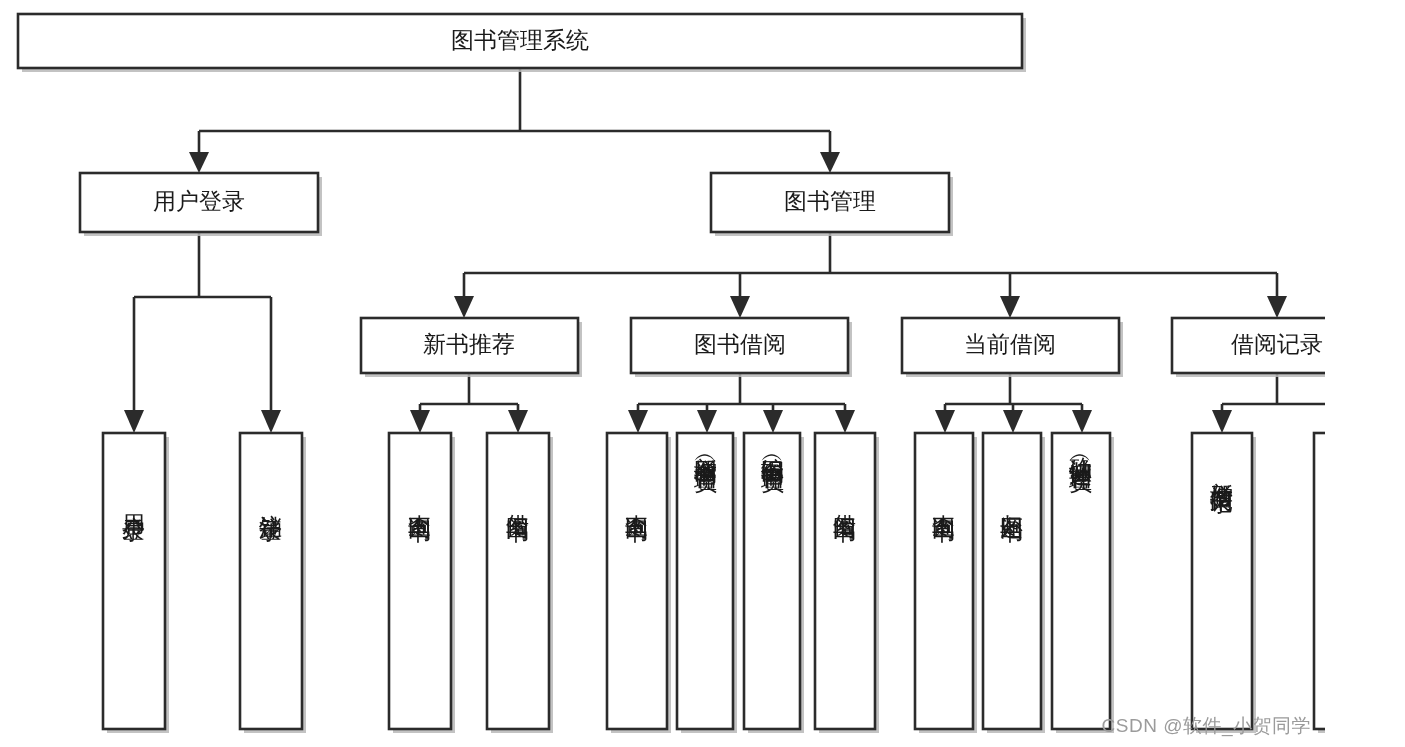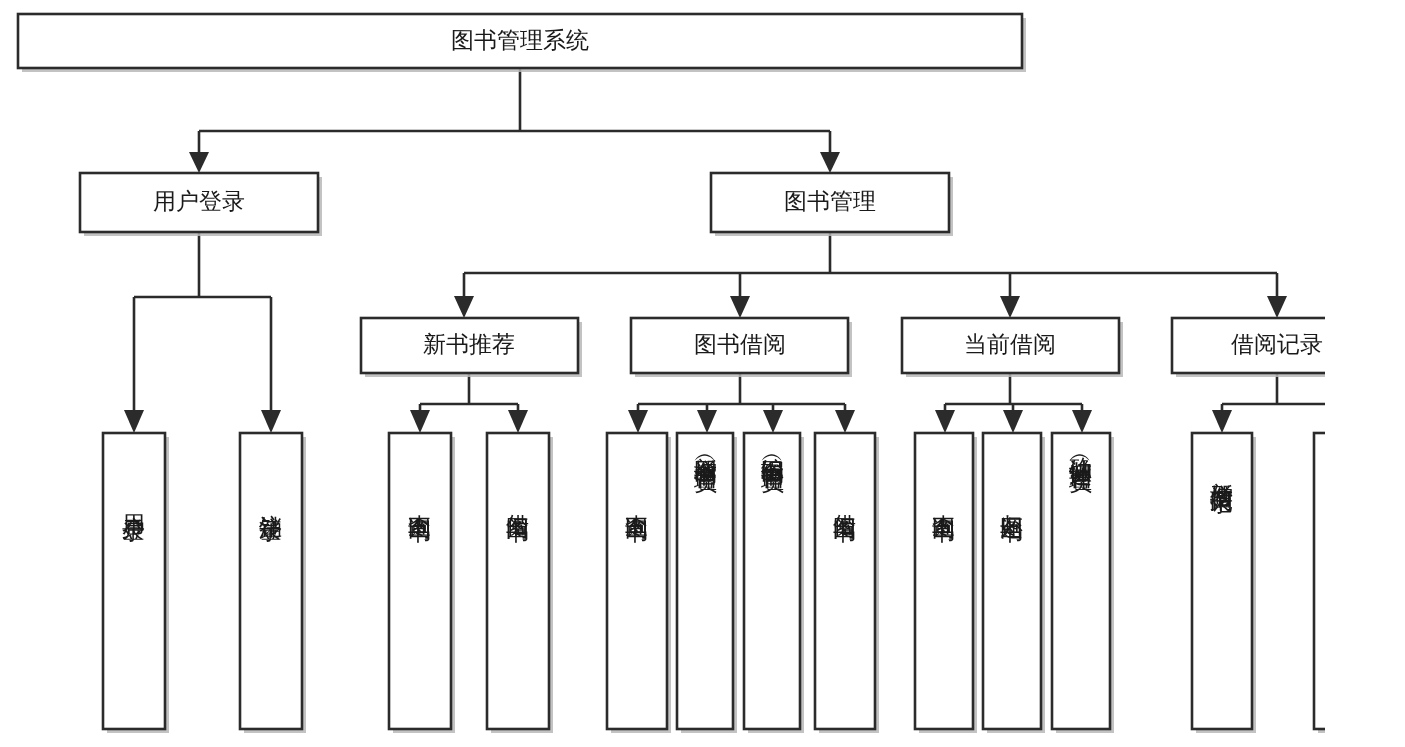--- a/index.html
+++ b/index.html
@@ -256,14 +256,15 @@
     </g>
 
     <g>
       <rect class="node-shadow" x="1318" y="437" width="60" height="296"></rect>
       <rect class="node-rect" x="1314" y="433" width="60" height="296"></rect>
       <text class="node-label-v" x="1344" y="470">查询借阅记录</text>
     </g>
 
   </svg>
 
+  <div class="watermark">CSDN @软件_小贺同学</div>
 
 </div>
 
 </body></html>

